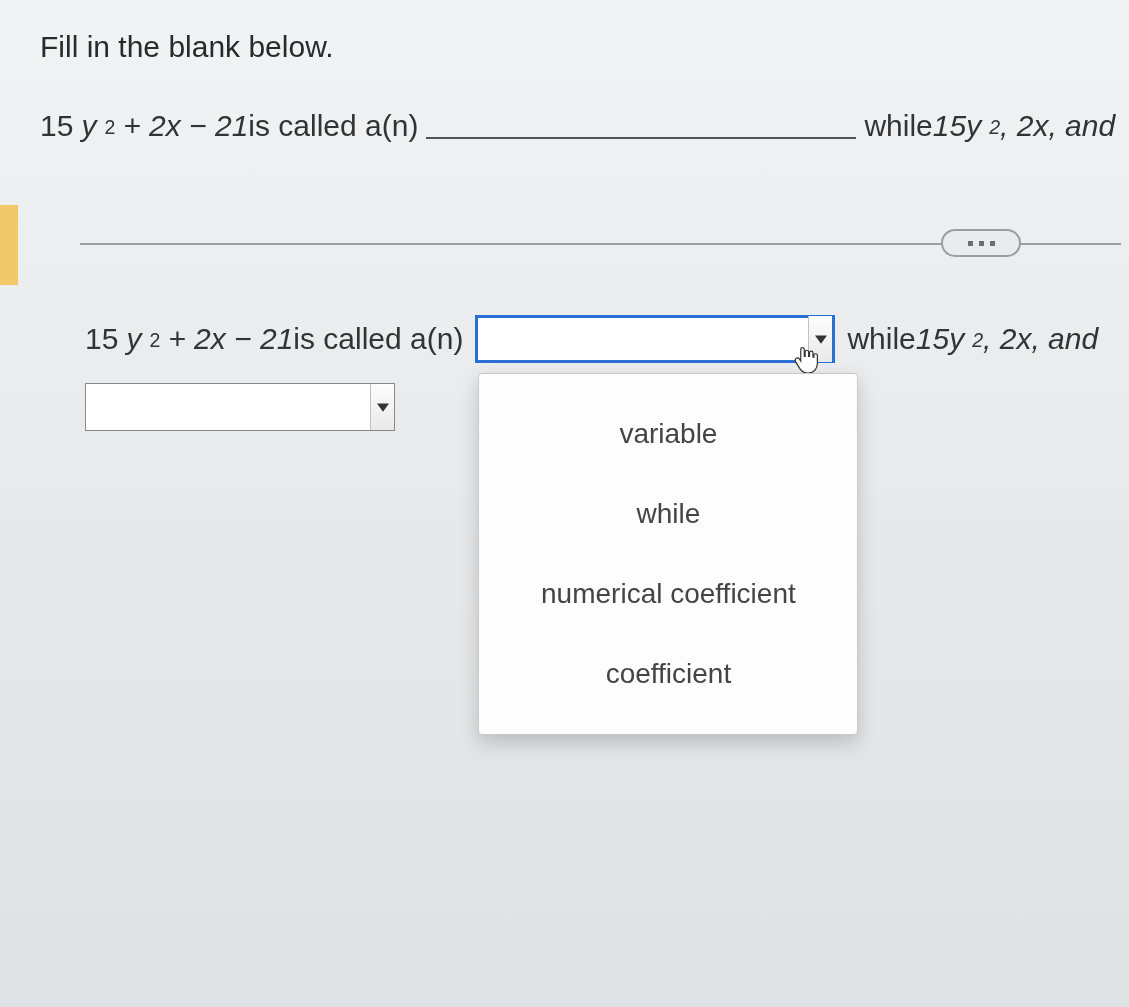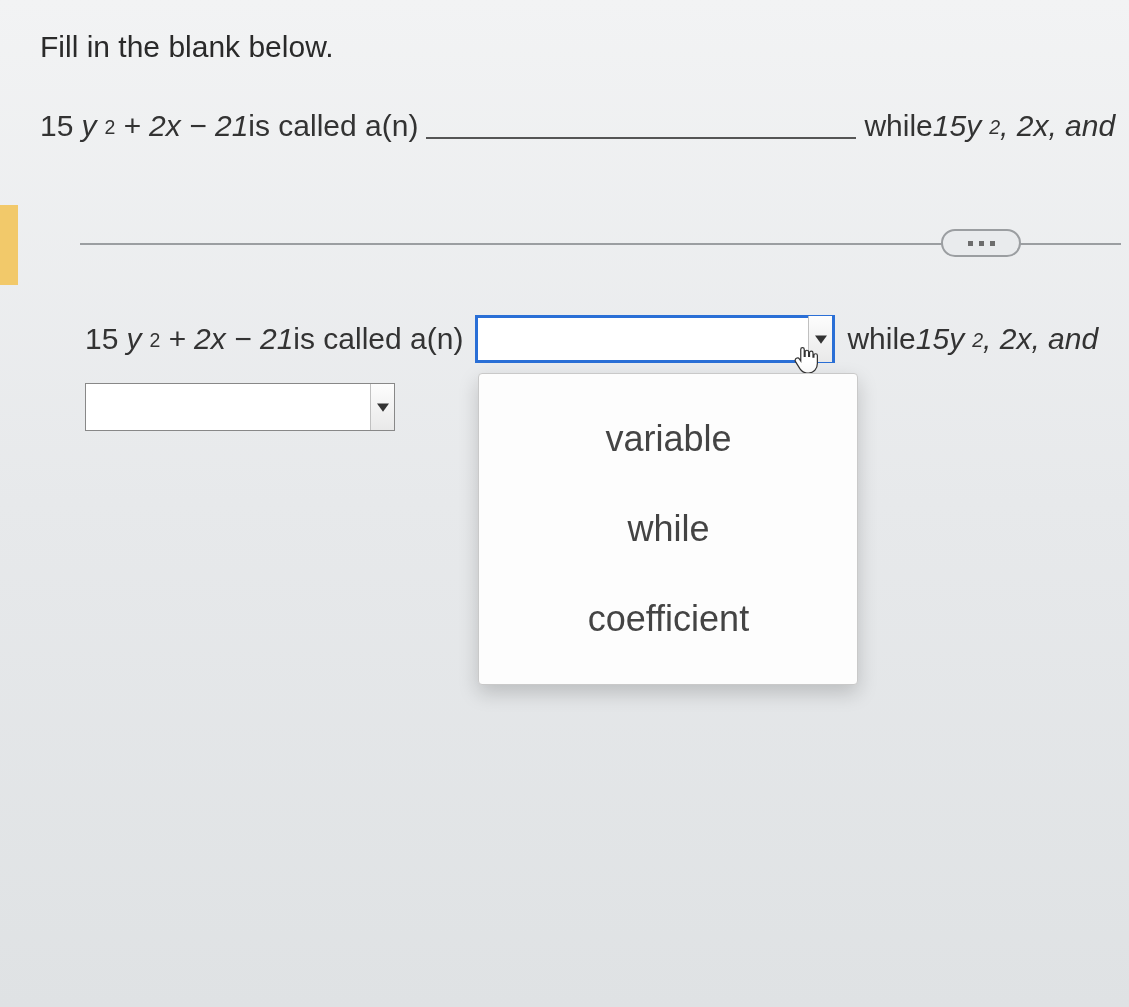--- a/index.html
+++ b/index.html
@@ -141,21 +141,21 @@
     background: #fdfdfd;
     border: 1px solid #c9c9c9;
     border-radius: 4px;
     box-shadow: 0 8px 20px rgba(0,0,0,0.18);
     padding: 20px 0;
     z-index: 10;
   }
   .dropdown-menu .item {
     padding: 24px 20px;
     text-align: center;
-    font-size: 36px;
+    font-size: 28px;
     color: #444;
     cursor: pointer;
   }
 
   .cursor-icon {
     position: absolute;
     right: 12px;
     top: 26px;
     width: 28px;
     height: 30px;
@@ -224,20 +224,21 @@
             </svg>
         </div>
 
         <svg class="cursor-icon" viewBox="0 0 32 32">
           <path d="M12 3c1 0 2 .8 2 2v8h1V8c0-1.1.9-2 2-2s2 .9 2 2v5h1v-4c0-1.1.9-2 2-2s2 .9 2 2v5h1v-2c0-1.1.9-2 2-2s2 .9 2 2v9c0 6-4 11-10 11h-2c-4 0-6-2-8-5l-5-8c-.8-1.3-.4-3 1-3.8 1.2-.7 2.8-.3 3.6.9l1.4 2.2V5c0-1.2 1-2 2-2z" fill="#fff" stroke="#333" stroke-width="1.4"></path>
         </svg>
 
         <div class="dropdown-menu">
           <div class="item">variable</div>
           <div class="item">while</div>
+          <div class="item">numerical coefficient</div>
           <div class="item">coefficient</div>
         </div>
       </div>
 
       <span> while </span>
       <span class="math italic">
         <span>15y</span>
           <span class="sup">2</span>
       </span>
       <span class="italic">, 2x, and</span>

